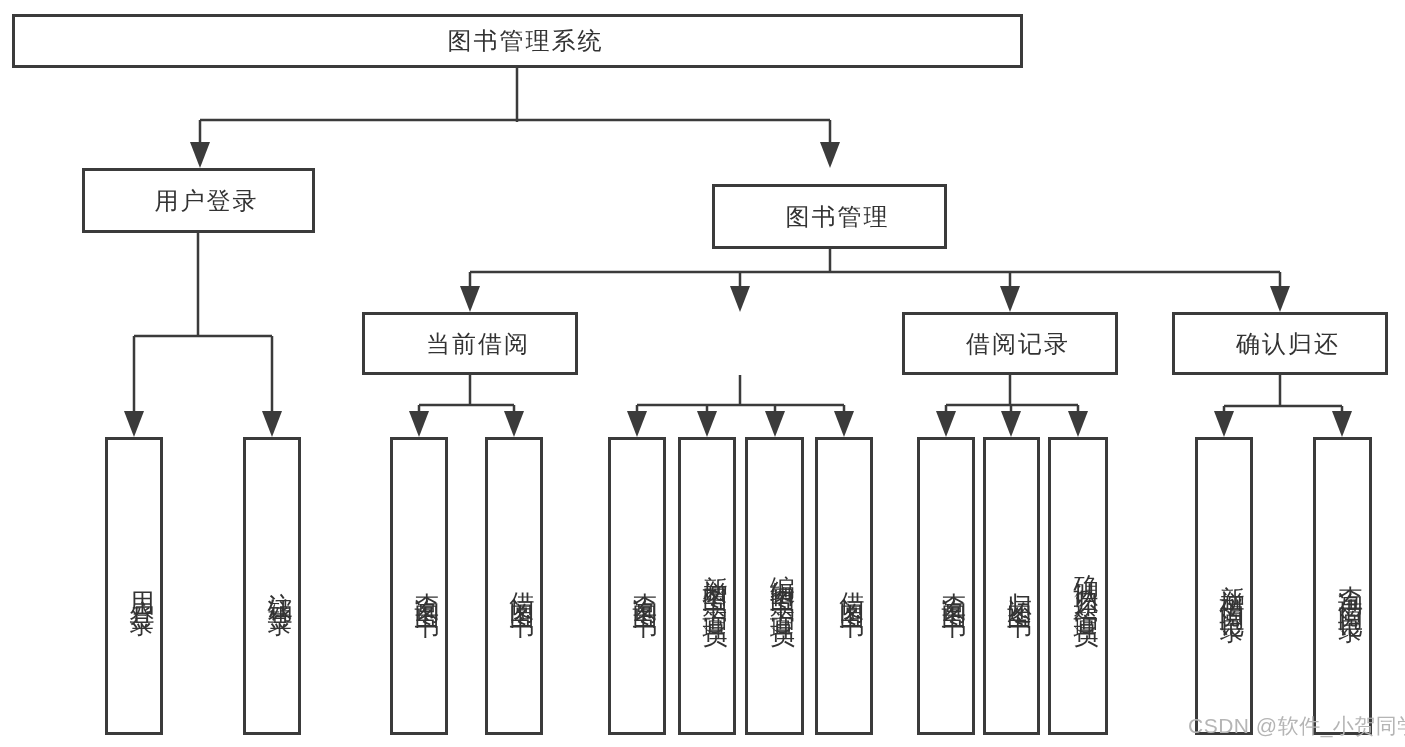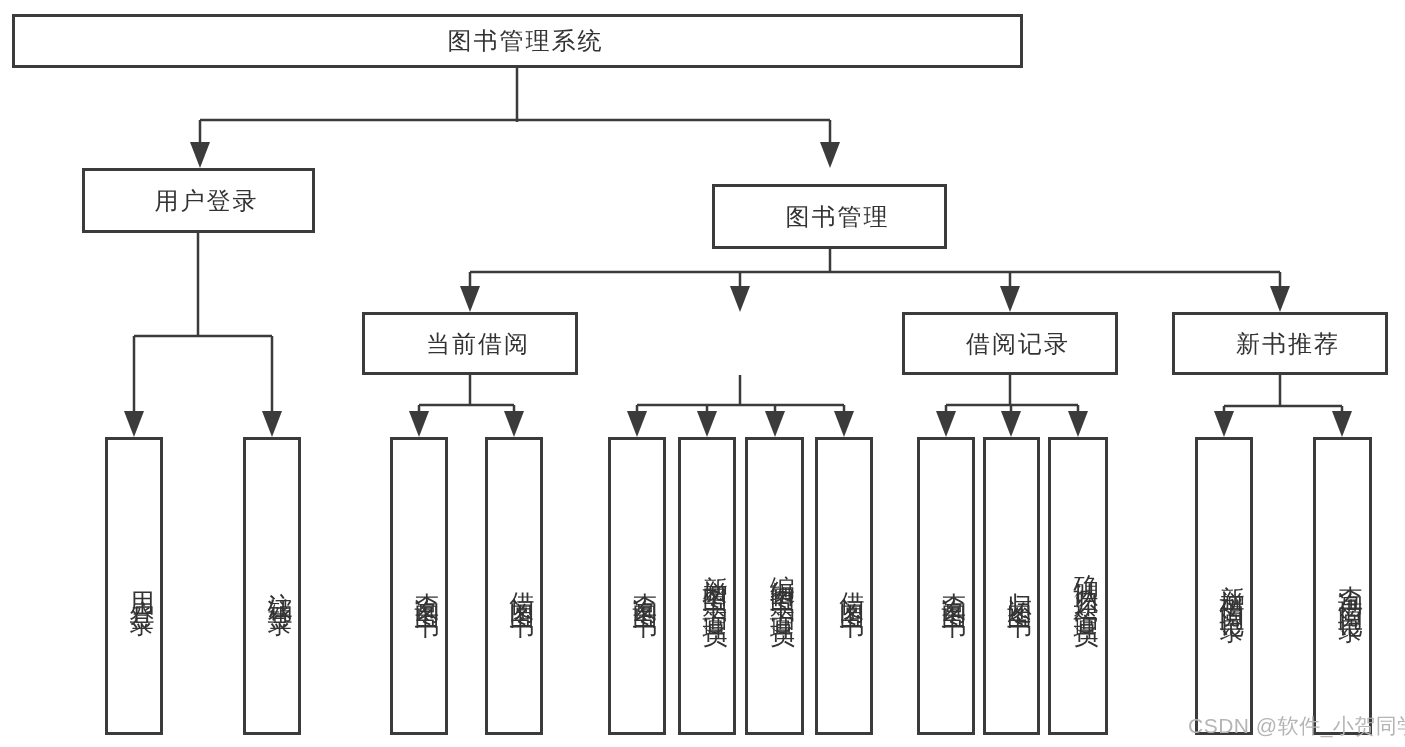--- a/index.html
+++ b/index.html
@@ -95,21 +95,21 @@
     <span>图书管理</span>
   </div>
 
   <div class="node h-node" style="left:362px;top:312px;width:216px;height:63px">
     <span>当前借阅</span>
   </div>
   <div class="node h-node" style="left:902px;top:312px;width:216px;height:63px">
     <span>借阅记录</span>
   </div>
   <div class="node h-node" style="left:1172px;top:312px;width:216px;height:63px">
-    <span>新书推荐</span>
+    <span>确认归还</span>
   </div>
 
   <div class="node v-node" style="left:105px;top:437px;width:58px;height:298px">
     <span>用户登录</span>
   </div>
   <div class="node v-node" style="left:243px;top:437px;width:58px;height:298px">
     <span>注销登录</span>
   </div>
 
   <div class="node v-node" style="left:390px;top:437px;width:58px;height:298px">

